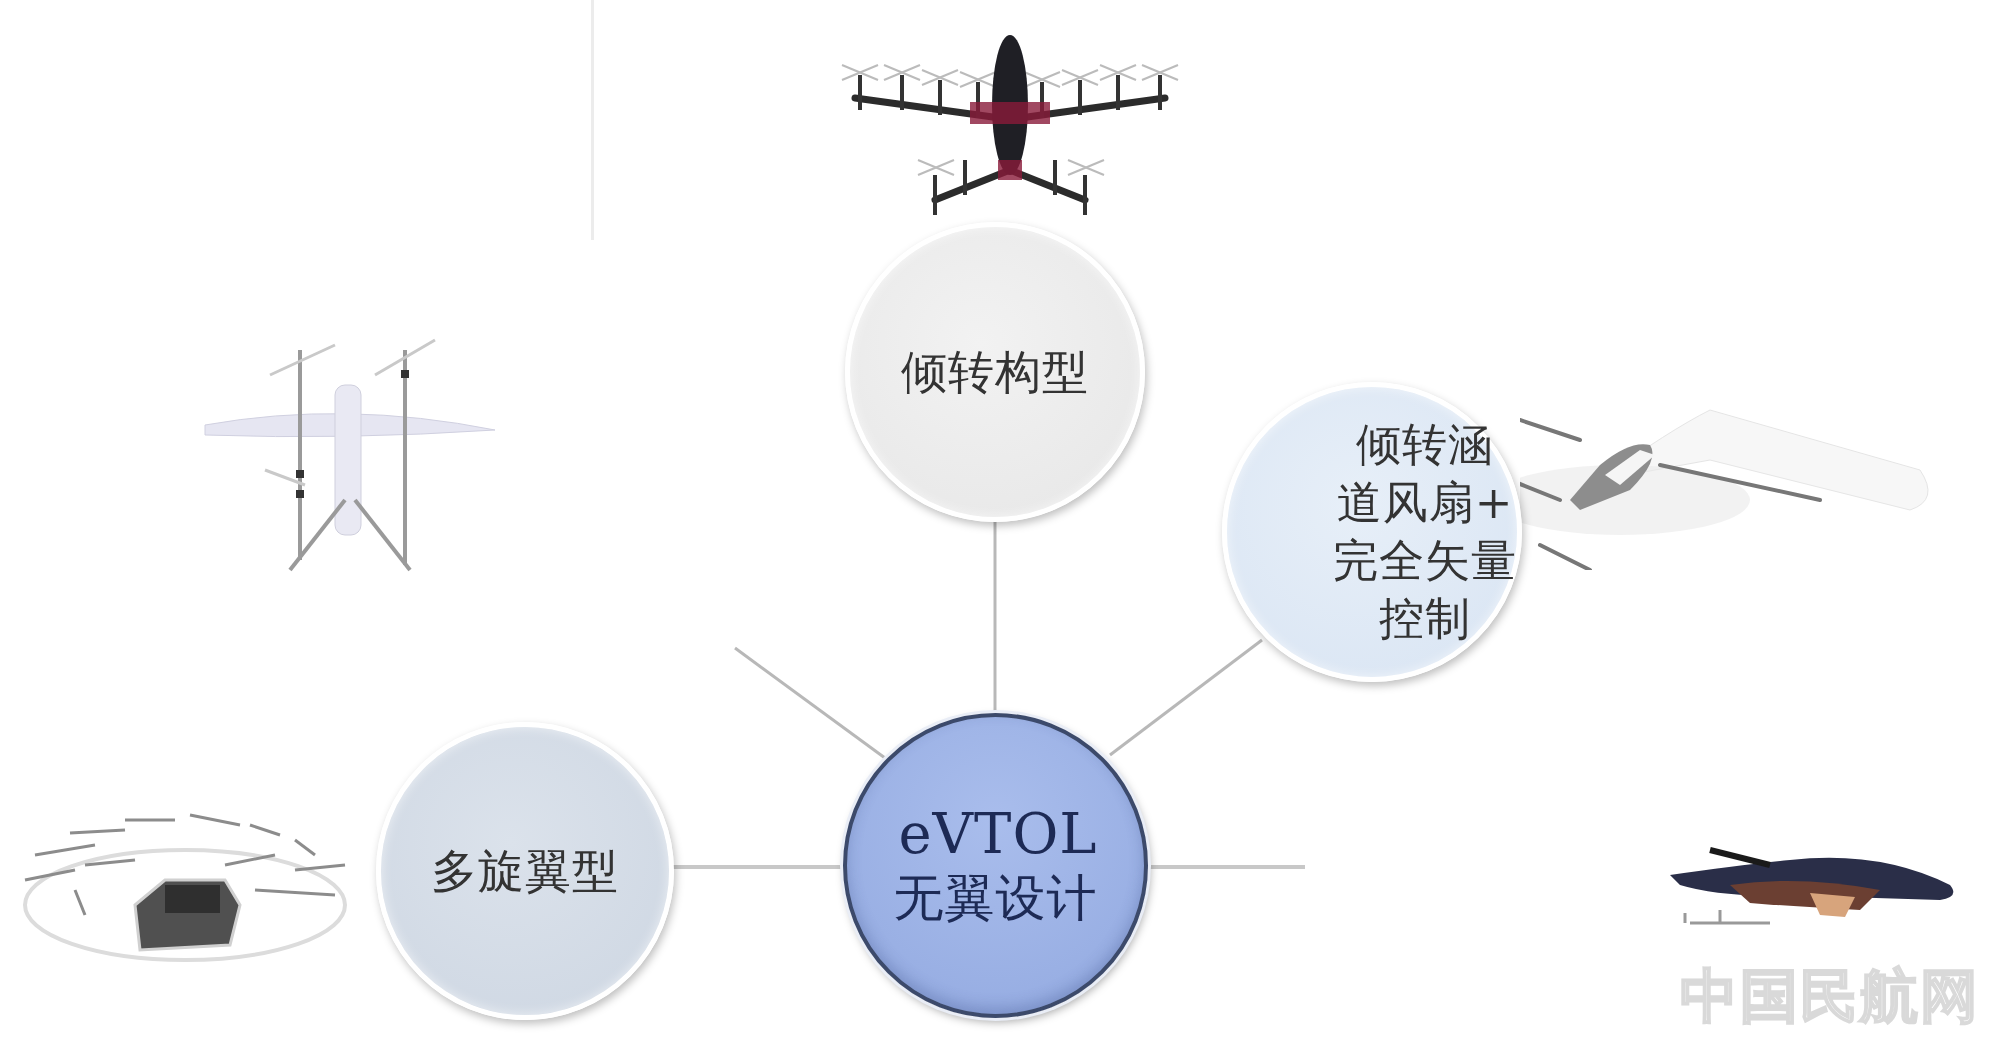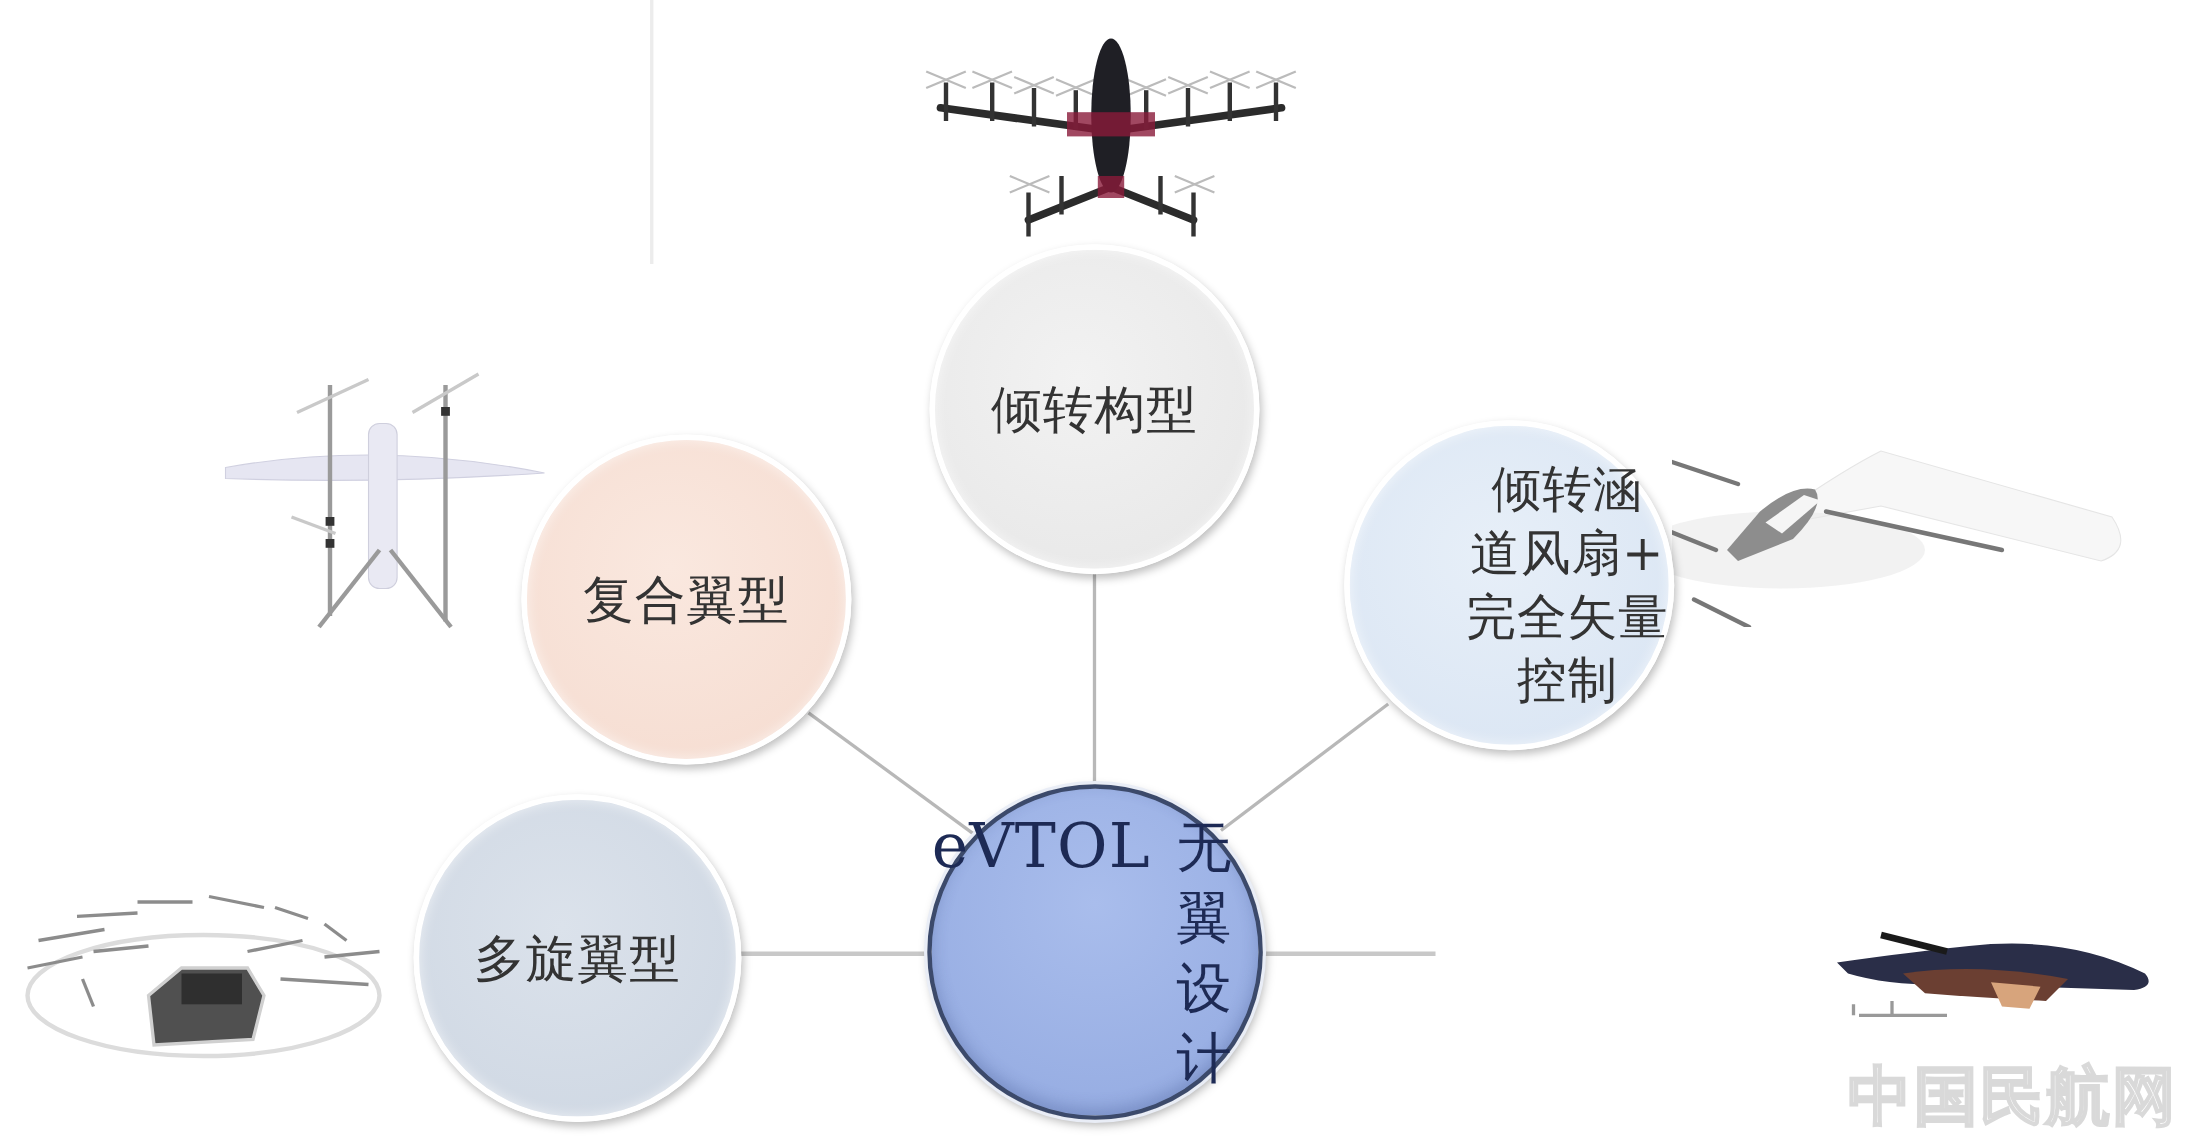--- a/index.html
+++ b/index.html
@@ -146,37 +146,34 @@
       <line x1="25" y1="78" x2="25" y2="88"></line>
         <line x1="60" y1="75" x2="60" y2="88"></line>
       <line x1="30" y1="88" x2="110" y2="88"></line>
     </g>
   </svg>
 
   <div class="node" style="left:845px;top:222px;width:300px;height:300px;background:radial-gradient(circle at 45% 40%, #f2f2f2, #e6e6e6);">
     <span class="label">倾转构型</span>
   </div>
 
-  <div class="node" style="left:474px;top:395px;width:300px;height:300px;background:radial-gradient(circle at 45% 40%, #fae8df, #f5dbcf);">
-    <span class="label">复合翼型</span>
-  </div>
 
   <div class="node" style="left:376px;top:722px;width:298px;height:298px;background:radial-gradient(circle at 45% 40%, #dbe2eb, #cdd6e2);">
     <span class="label">多旋翼型</span>
   </div>
 
   <div class="node" style="left:1222px;top:382px;width:300px;height:300px;background:radial-gradient(circle at 45% 40%, #e7eff8, #d8e4f3);justify-content:flex-end;">
     <span class="label" style="font-size:45px;line-height:58px;">倾转涵
 道风扇+
 完全矢量
 控制</span>
   </div>
 
 
   <div class="node center" style="left:843px;top:713px;width:305px;height:305px;background:radial-gradient(circle at 50% 35%, #a9bdec, #92a9e0);">
-    <div style="display:flex;flex-direction:row;align-items:flex-start;">
+    <div style="display:flex;flex-direction:column;align-items:flex-end;">
       <span class="label" style="font-size:56px;">eVTOL</span>
       <span class="label">无翼设计</span>
     </div>
   </div>
 
   <div class="watermark">中国民航网</div>
 </div>
 
 </body></html>

